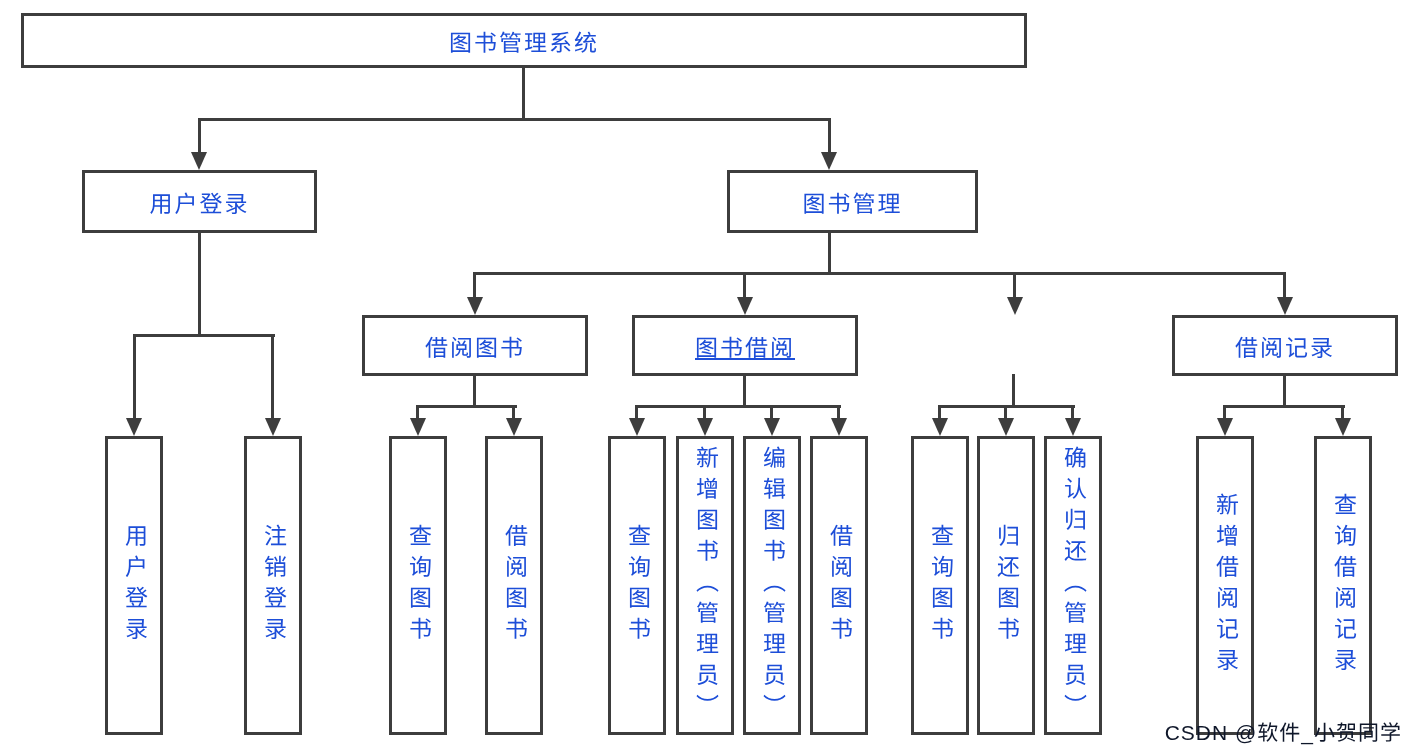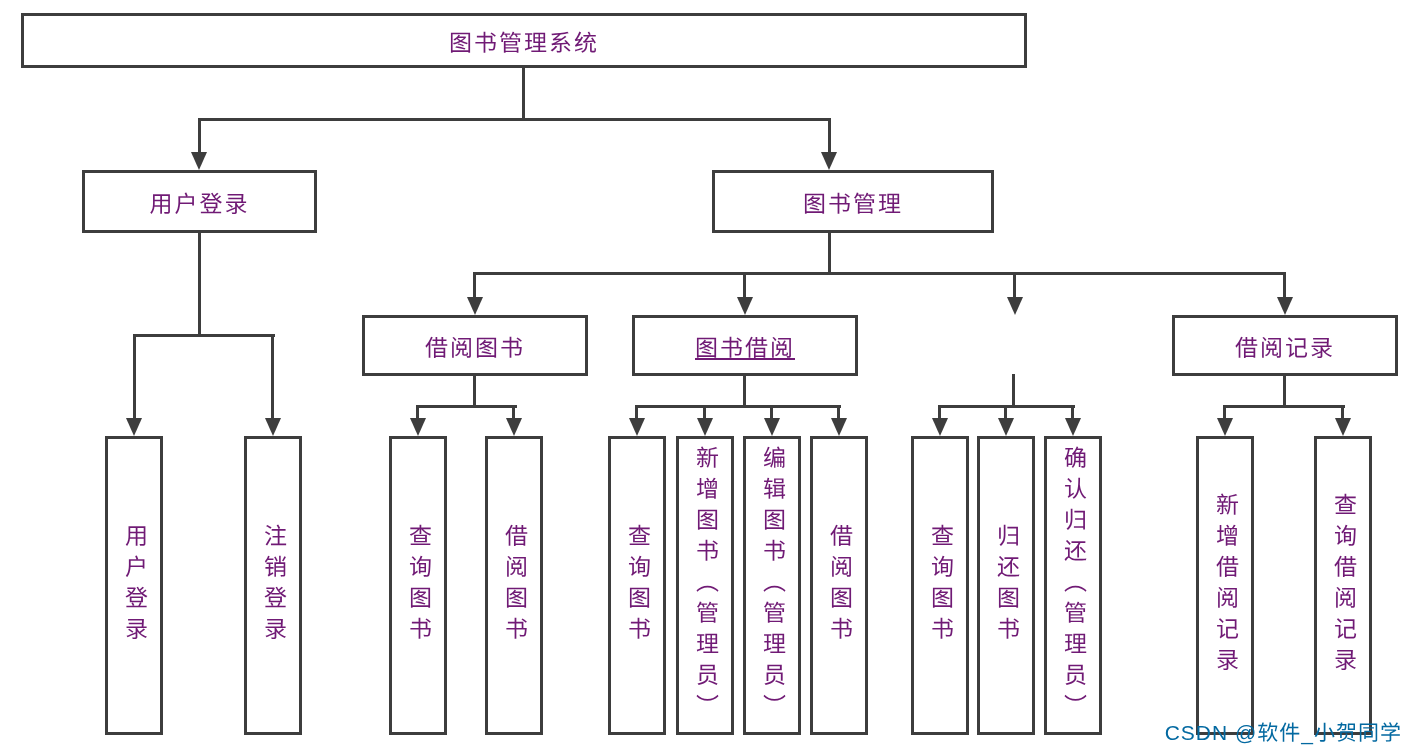--- a/index.html
+++ b/index.html
@@ -2,38 +2,38 @@
 <html lang="zh-CN"><head>
 <meta charset="utf-8">
 <style>
   html,body{margin:0;padding:0;background:#ffffff;}
   #canvas{
     position:relative;width:1405px;height:747px;background:#ffffff;overflow:hidden;
     font-family:"Liberation Sans","DejaVu Sans",sans-serif;
   }
   .node{
     position:absolute;box-sizing:border-box;background:#ffffff;
-    border:3px solid #3d3d3d;color:#701a75;
+    border:3px solid #3d3d3d;color:#1d4ed8;
     display:flex;align-items:center;justify-content:center;
   }
   .node .h-label{font-size:23px;letter-spacing:2px;white-space:nowrap;}
   .leaf{top:436px;width:58px;height:299px;}
   .leaf .v-label{
     writing-mode:vertical-rl;text-orientation:mixed;
     font-size:23px;letter-spacing:8px;line-height:1;white-space:nowrap;
   }
   .vline,.hline{position:absolute;background:#3d3d3d;}
   .arrow{
     position:absolute;width:0;height:0;
     border-left:8px solid transparent;border-right:8px solid transparent;
     border-top:18px solid #3d3d3d;
   }
   .watermark{
     position:absolute;right:3px;top:716px;z-index:5;
-    font-size:21px;color:#0369a1;letter-spacing:1px;white-space:nowrap;text-align:center;
+    font-size:21px;color:#0f172a;letter-spacing:1px;white-space:nowrap;text-align:center;
   }
 </style>
 </head>
 <body>
 
 <div id="canvas">
 
   <div class="node" style="left:21px;top:13px;width:1006px;height:55px;">
     <span class="h-label">图书管理系统</span>
   </div>
@@ -41,21 +41,21 @@
   <div class="vline" style="left:522px;top:66px;width:3px;height:54px;"></div>
   <div class="hline" style="left:198px;top:118px;width:633px;height:3px;"></div>
   <div class="vline" style="left:198px;top:118px;width:3px;height:36px;"></div>
   <div class="arrow" style="left:191px;top:152px;"></div>
   <div class="vline" style="left:828px;top:118px;width:3px;height:36px;"></div>
   <div class="arrow" style="left:821px;top:152px;"></div>
 
   <div class="node" style="left:82px;top:170px;width:235px;height:63px;">
     <span class="h-label">用户登录</span>
   </div>
-  <div class="node" style="left:712px;top:170px;width:282px;height:63px;text-align:right;">
+  <div class="node" style="left:727px;top:170px;width:251px;height:63px;text-align:right;">
     <span class="h-label">图书管理</span>
   </div>
 
   <div class="vline" style="left:198px;top:231px;width:3px;height:105px;"></div>
   <div class="hline" style="left:133px;top:334px;width:142px;height:3px;"></div>
   <div class="vline" style="left:133px;top:334px;width:3px;height:86px;"></div>
   <div class="arrow" style="left:126px;top:418px;"></div>
   <div class="vline" style="left:271px;top:334px;width:3px;height:86px;"></div>
   <div class="arrow" style="left:265px;top:418px;"></div>
 

